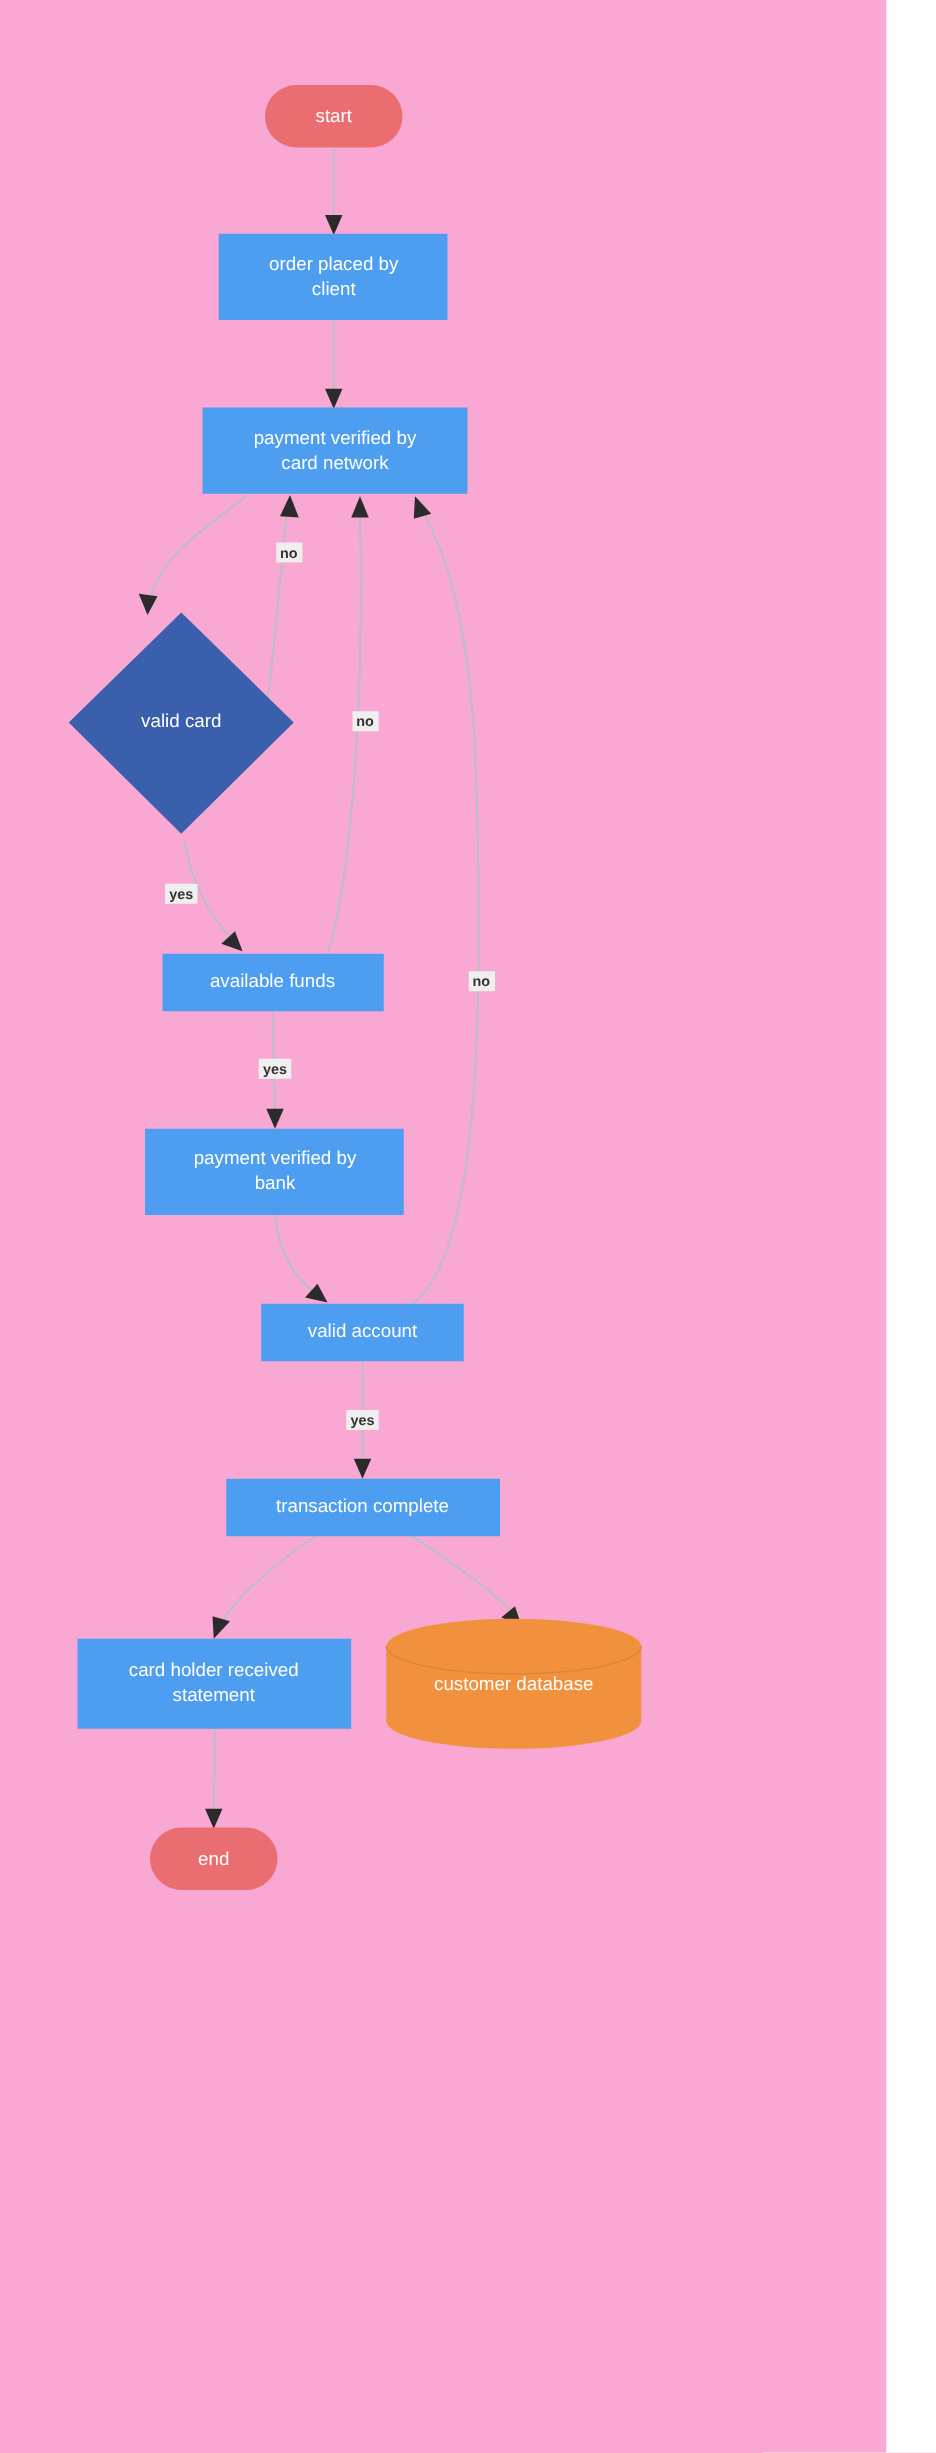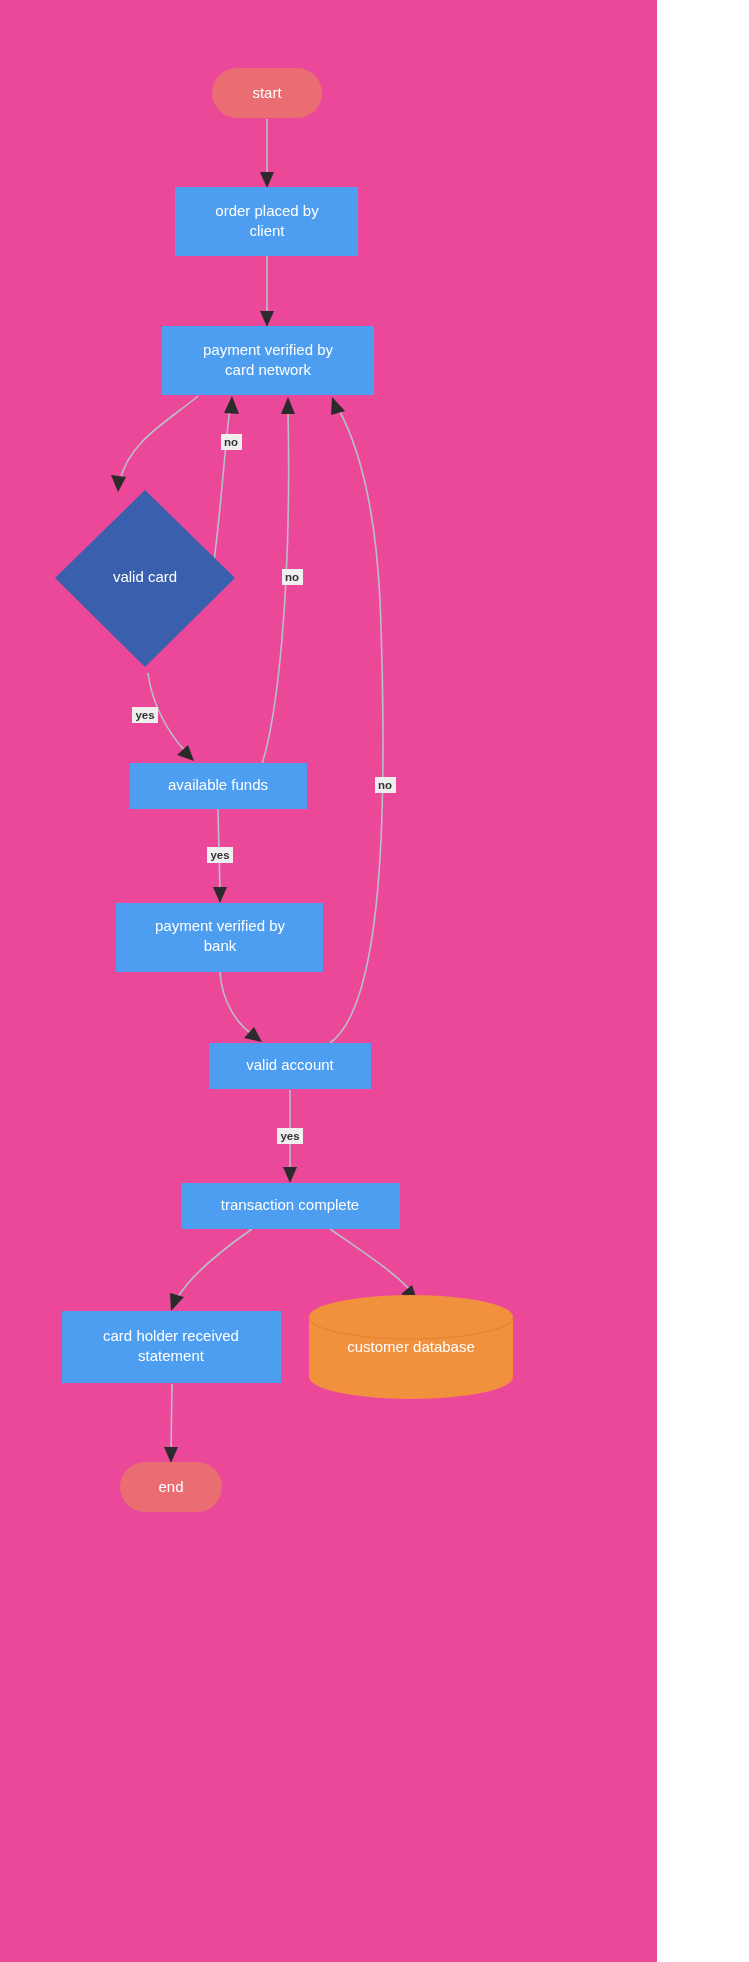--- a/index.html
+++ b/index.html
@@ -10,23 +10,23 @@
   }
   body {
     font-family: "Liberation Sans", sans-serif;
     width: 749px;
     height: 1962px;
     position: relative;
     overflow: hidden;
   }
   #stage {
     position: relative;
-    width: 657px;
+    width: 709px;
     height: 1962px;
-    background: #ec4899;
+    background: #f9a8d4;
   }
   svg#flow {
     position: absolute;
     left: 0;
     top: 0;
     width: 749px;
     height: 1962px;
     display: block;
   }
   .nodeLabel {

